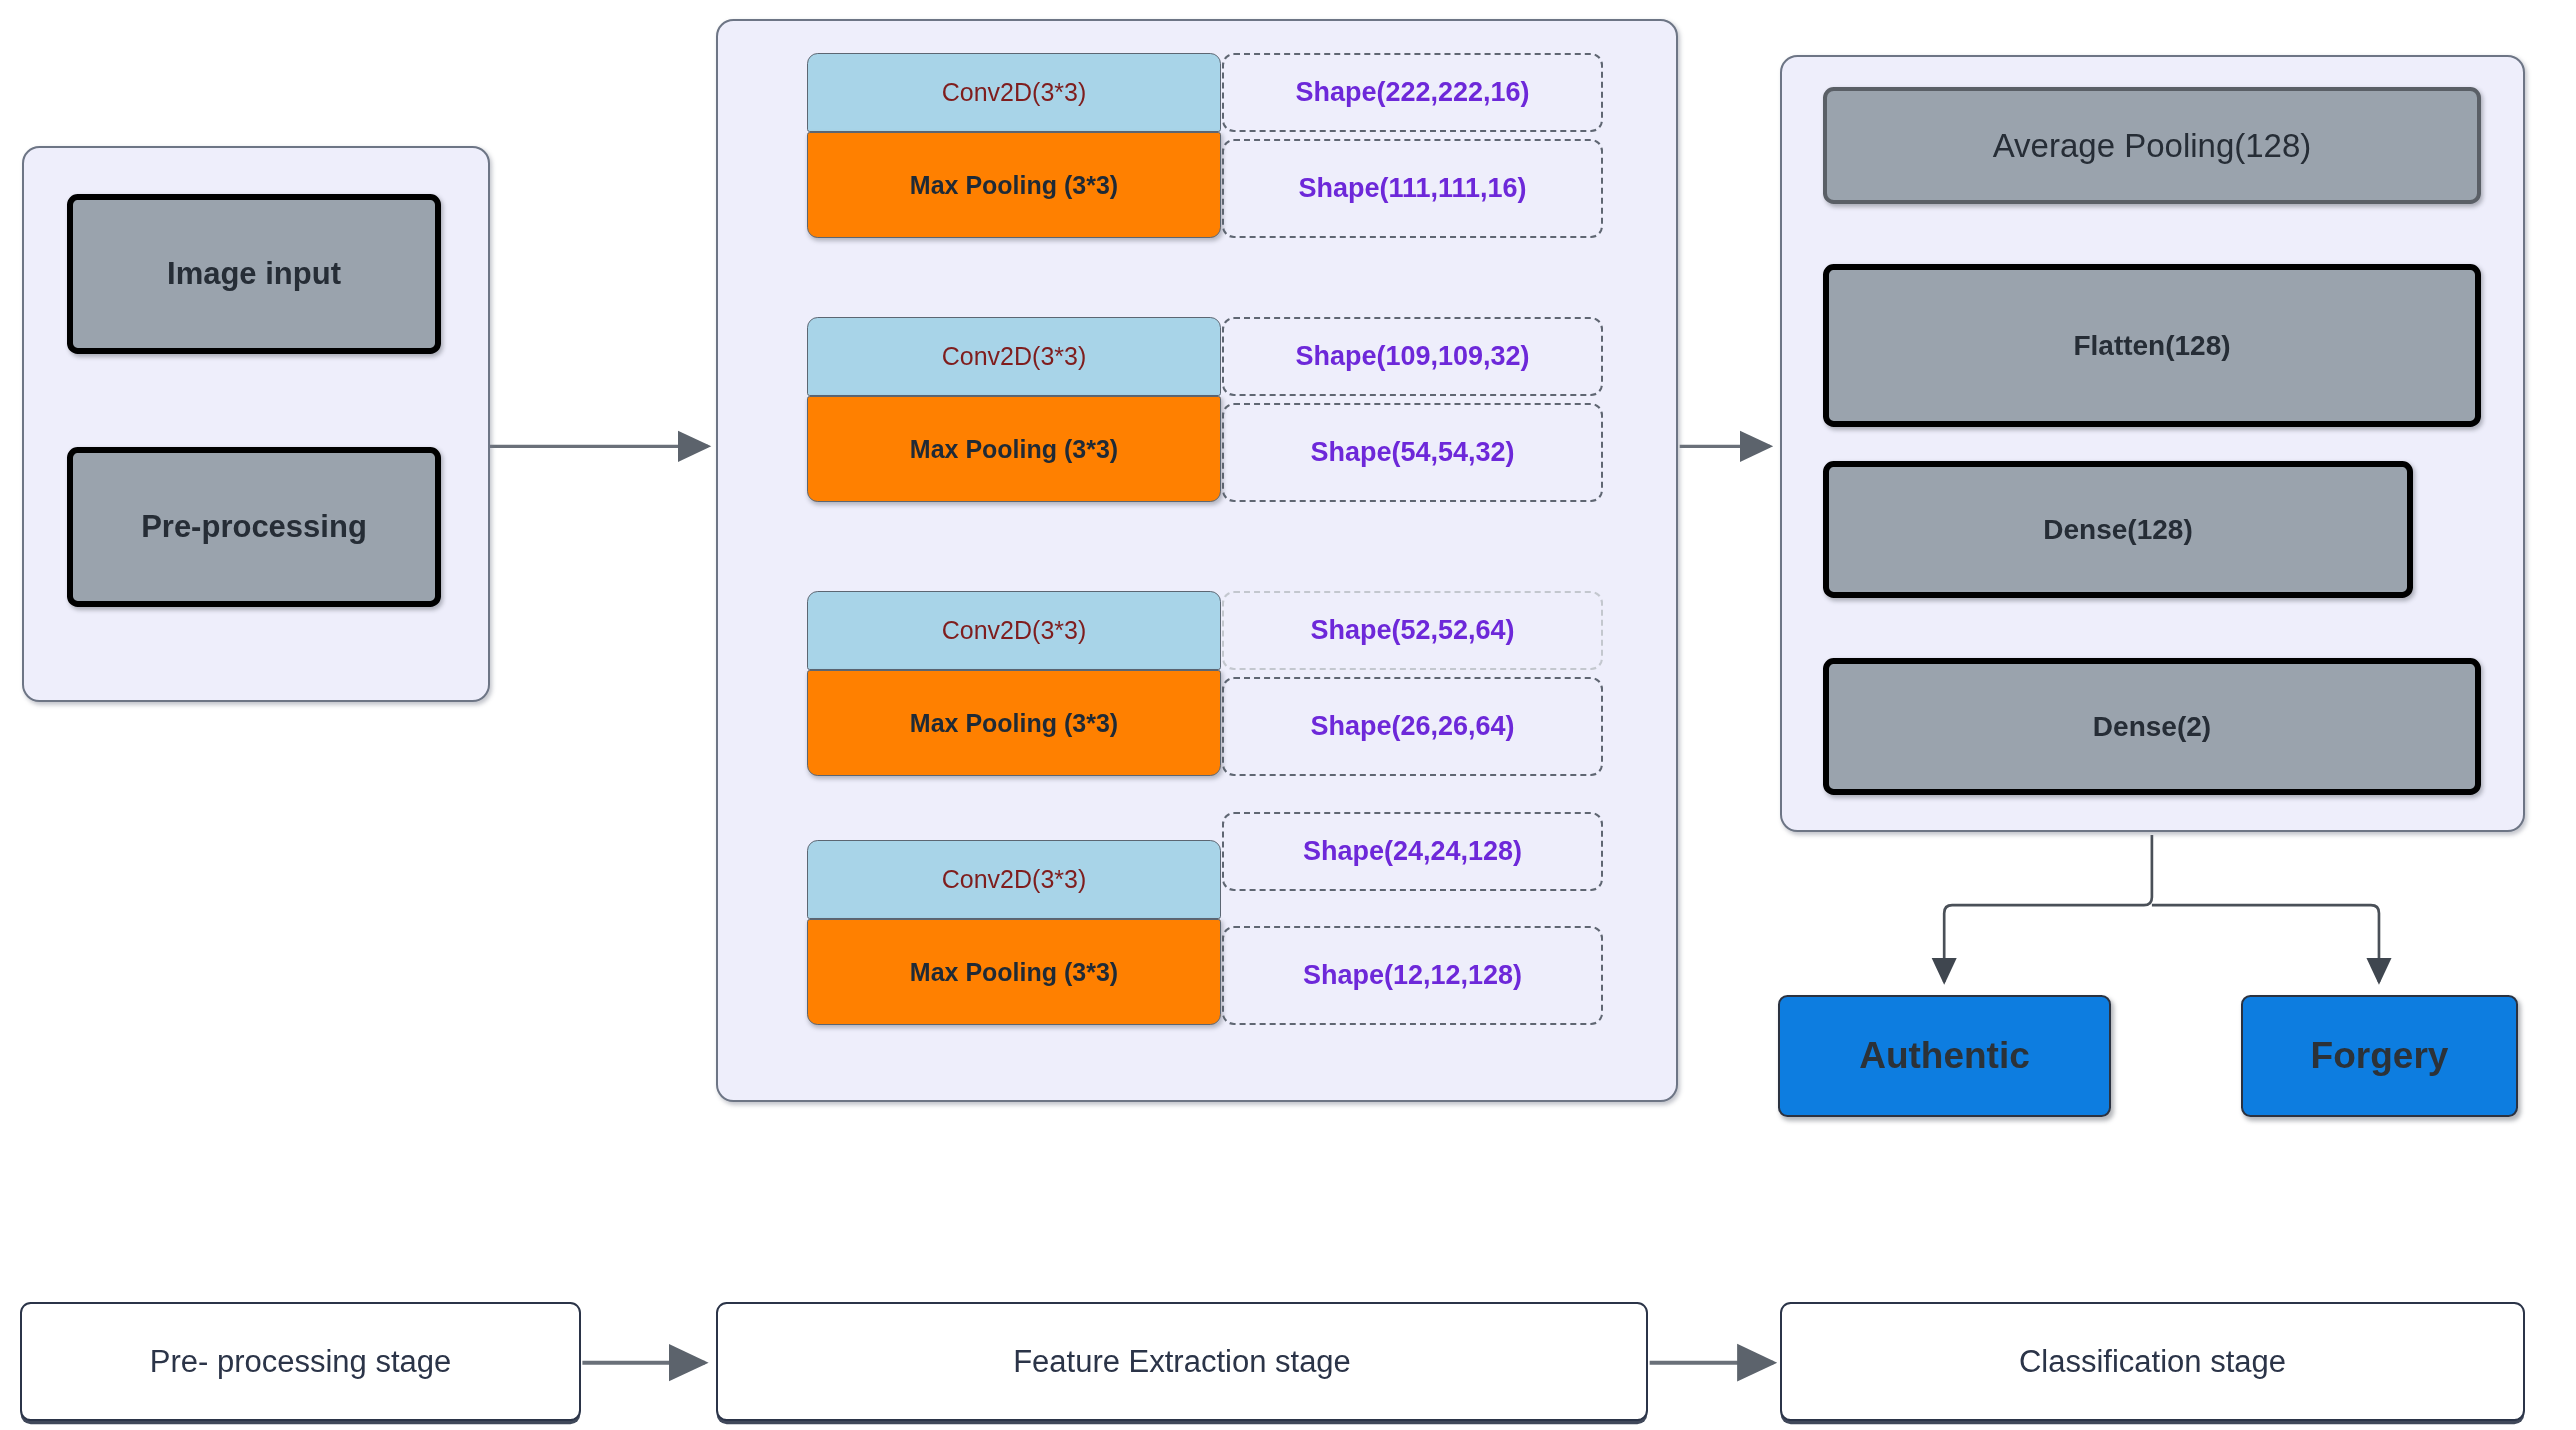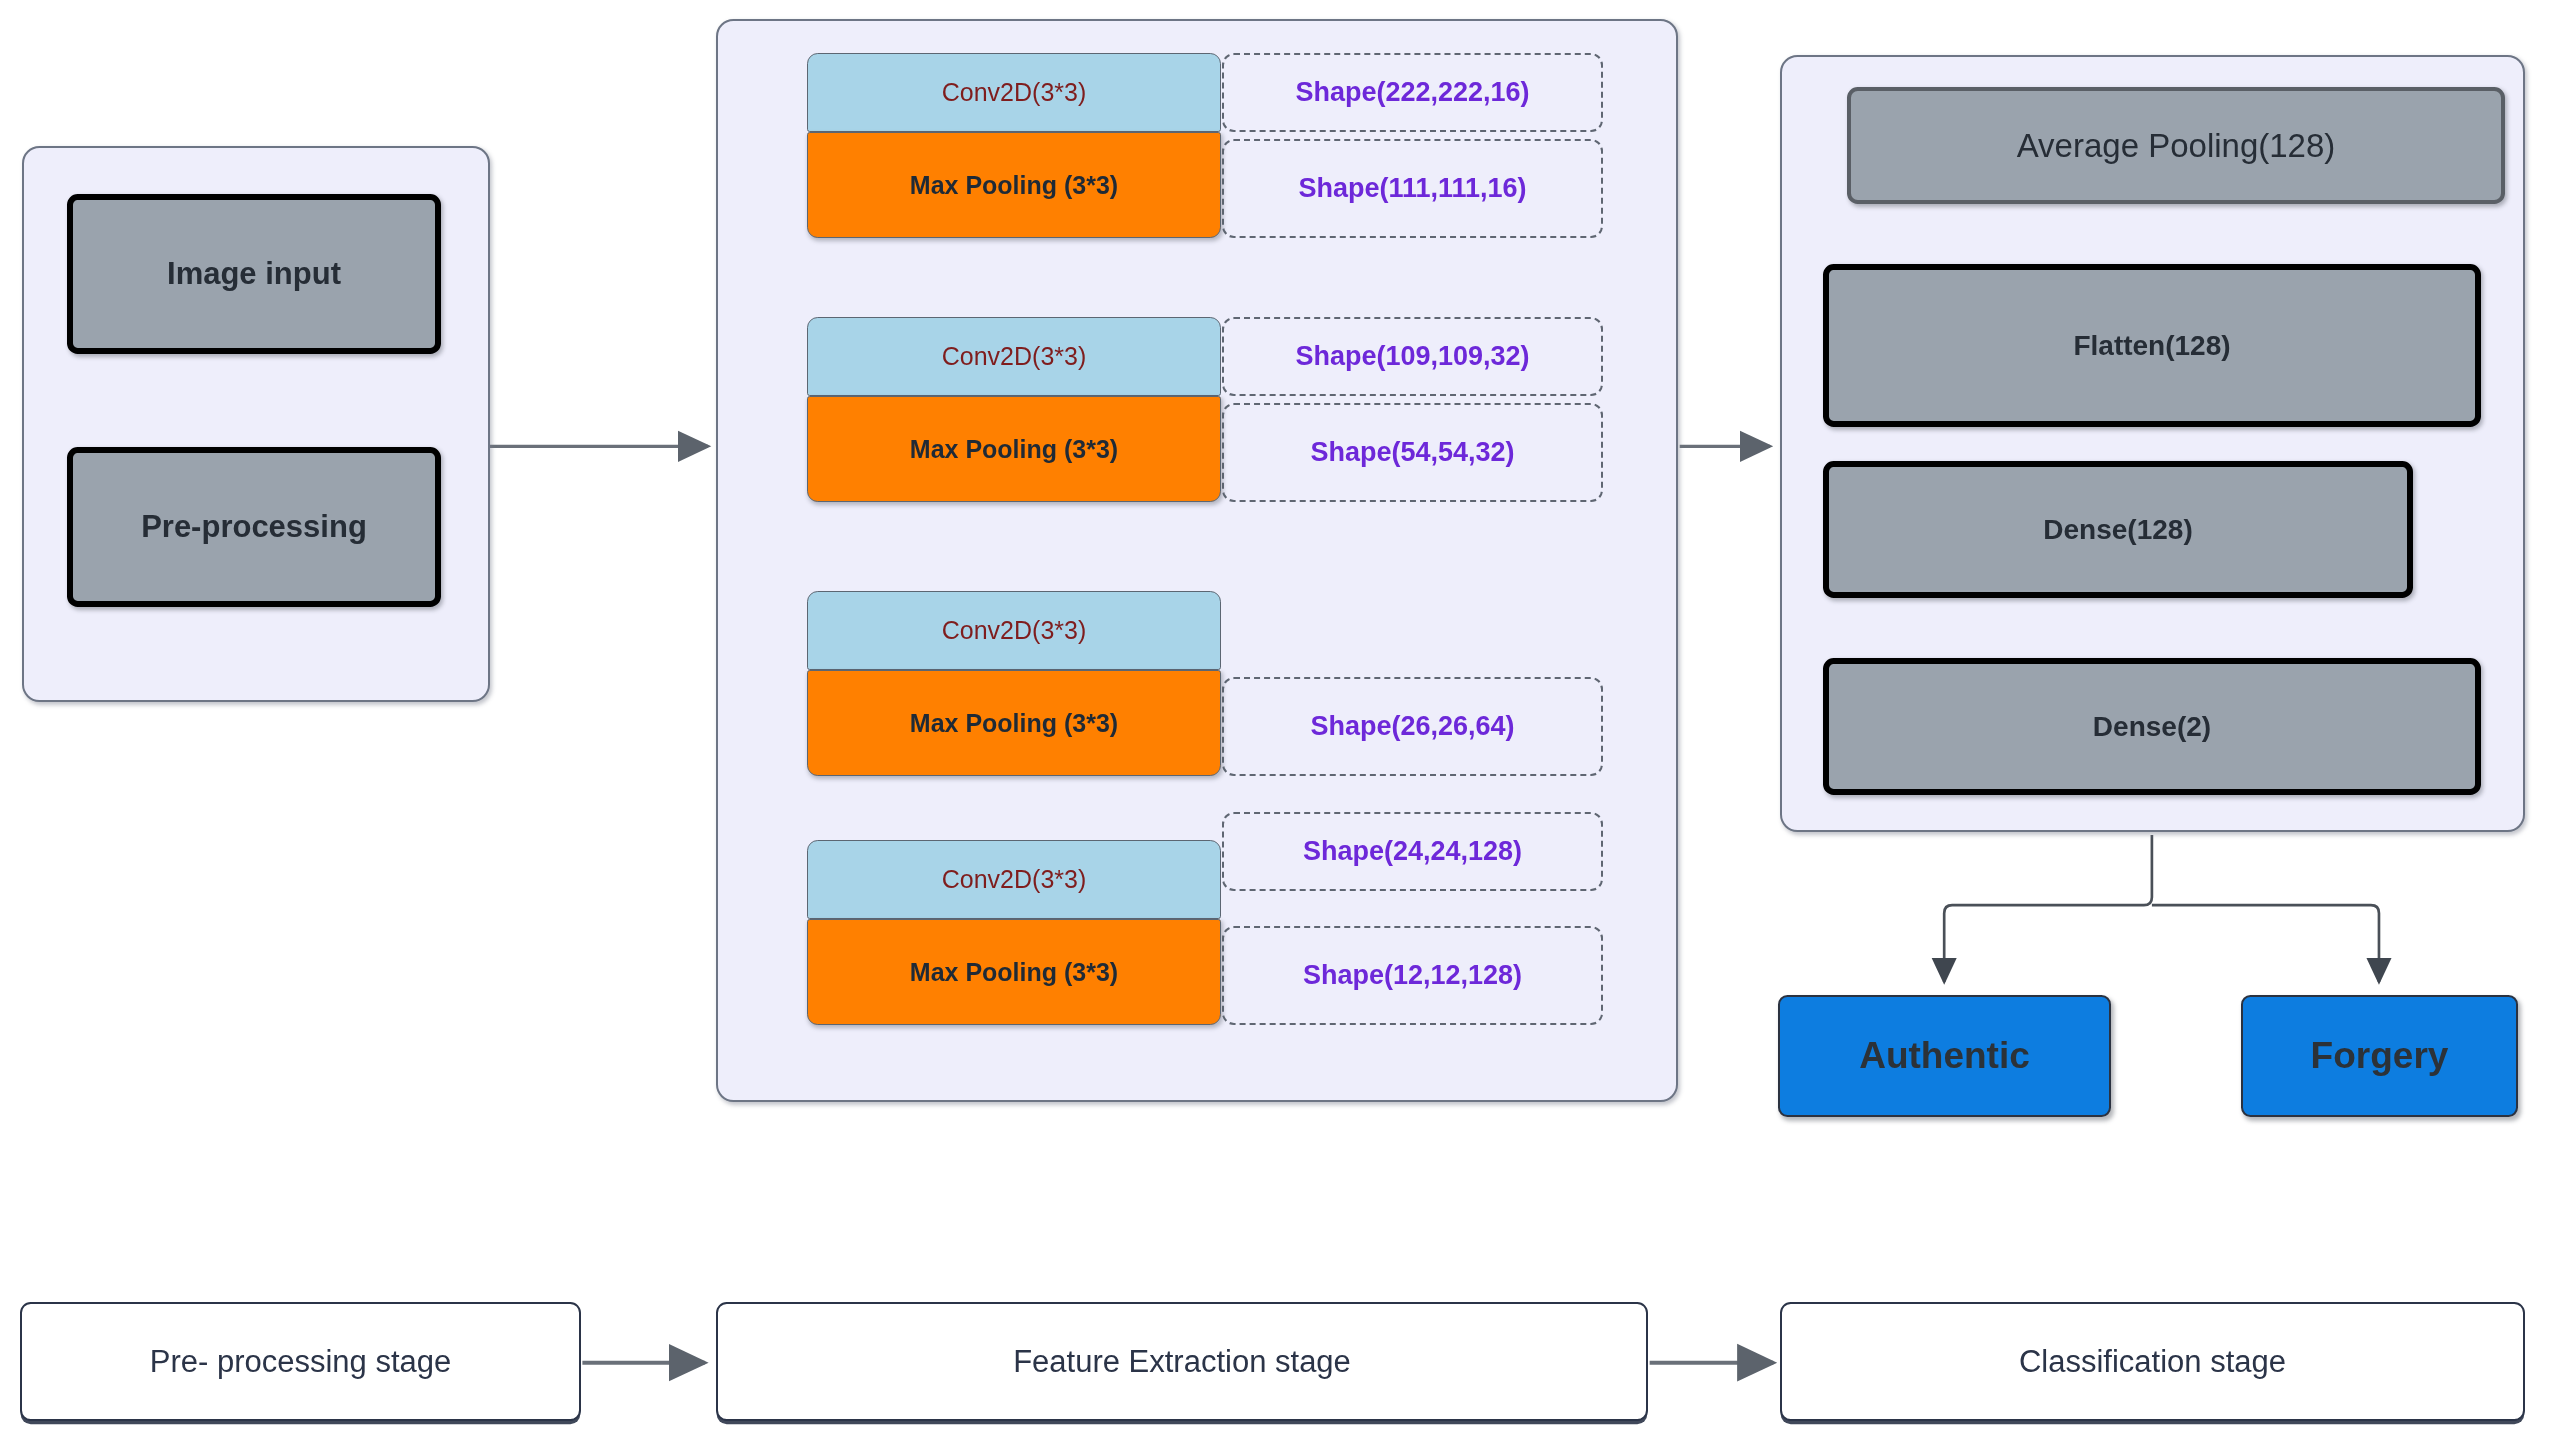--- a/index.html
+++ b/index.html
@@ -24,21 +24,21 @@
 
   
   .grey-box{
     background:#9aa3ad;
     border:6px solid #000000;
     border-radius:10.7px;
     color:#262d36;
     font-weight:bold;
     box-shadow:2px 2.7px 4.7px rgba(90,95,105,.45);
   }
-  .grey-box.thick{border:4px solid #5a5f66;margin-left:24px;}
+  .grey-box.thick{border:4px solid #5a5f66;}
   .grey-box.regular{font-weight:normal;}
 
   
   .conv-box{
     background:#a8d4e8;
     border:1.7px solid #5c6672;
     border-top-left-radius:10.7px;border-top-right-radius:10.7px;
     border-bottom-left-radius:2.7px;border-bottom-right-radius:2.7px;
     color:#7f1d1d;font-weight:normal;
   }
@@ -150,20 +150,23 @@
   <div class="node shape-box" style="left:1222px;top:403px;width:381px;height:99px;font-size:27px;">
     <span>Shape(54,54,32)</span>
   </div>
   <div class="node conv-box" style="left:807px;top:317px;width:414px;height:79px;font-size:25px;">
     <span>Conv2D(3*3)</span>
   </div>
   <div class="node pool-box" style="left:807px;top:396px;width:414px;height:106px;font-size:25px;">
     <span>Max Pooling (3*3)</span>
   </div>
 
+  <div class="node shape-box faint" style="left:1222px;top:591px;width:381px;height:79px;font-size:27px;">
+    <span>Shape(52,52,64)</span>
+  </div>
   <div class="node shape-box" style="left:1222px;top:677px;width:381px;height:99px;font-size:27px;">
     <span>Shape(26,26,64)</span>
   </div>
   <div class="node conv-box" style="left:807px;top:591px;width:414px;height:79px;font-size:25px;">
     <span>Conv2D(3*3)</span>
   </div>
   <div class="node pool-box" style="left:807px;top:670px;width:414px;height:106px;font-size:25px;">
     <span>Max Pooling (3*3)</span>
   </div>
 

